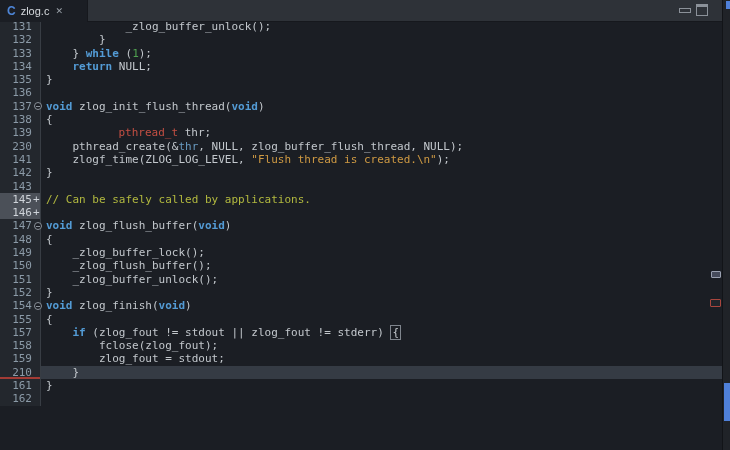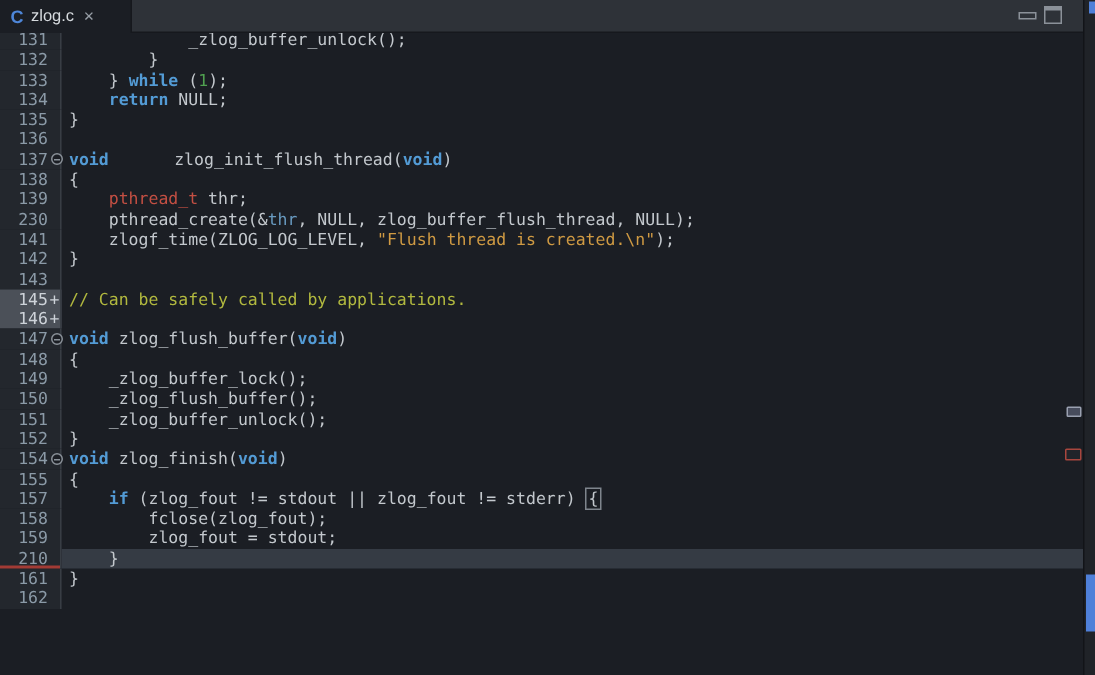--- a/index.html
+++ b/index.html
@@ -103,33 +103,33 @@
         </div>
         <div class="code-cell"></div>
       </div>
       <div class="row">
         <div class="gutter-cell">
           <span class="num">137</span>
           <span class="fold">
             <i></i>
           </span>
         </div>
-        <div class="code-cell"><span class="tok-k" style="color: rgb(83, 155, 213);">void</span><span class="tok-p" style="color: rgb(195, 200, 205); padding-left: 37px;"> zlog_init_flush_thread(</span><span class="tok-k" style="color: rgb(83, 155, 213);">void</span><span class="tok-p" style="color: rgb(195, 200, 205);">)</span></div>
+        <div class="code-cell"><span class="tok-k" style="color: rgb(83, 155, 213);">void</span><span class="tok-p" style="color: rgb(195, 200, 205);"> zlog_init_flush_thread(</span><span class="tok-k" style="color: rgb(83, 155, 213);">void</span><span class="tok-p" style="color: rgb(195, 200, 205);">)</span></div>
       </div>
       <div class="row">
         <div class="gutter-cell">
           <span class="num">138</span>
         </div>
         <div class="code-cell"><span class="tok-p" style="color: rgb(195, 200, 205);">{</span></div>
       </div>
       <div class="row">
         <div class="gutter-cell">
           <span class="num">139</span>
         </div>
-        <div class="code-cell"><span class="tok-p" style="color: rgb(195, 200, 205);">    </span><span class="tok-t" style="color: rgb(195, 79, 67);">pthread_t</span><span class="tok-p" style="color: rgb(195, 200, 205);"> thr;</span></div>
+        <div class="code-cell"><span class="tok-p" style="color: rgb(195, 200, 205);">    </span><span class="tok-t" style="color: rgb(195, 79, 67); margin-left: 46px;">pthread_t</span><span class="tok-p" style="color: rgb(195, 200, 205);"> thr;</span></div>
       </div>
       <div class="row">
         <div class="gutter-cell">
           <span class="num">230</span>
         </div>
         <div class="code-cell"><span class="tok-p" style="color: rgb(195, 200, 205);">    pthread_create(&amp;</span><span class="tok-v" style="color: rgb(104, 154, 192);">thr</span><span class="tok-p" style="color: rgb(195, 200, 205);">, NULL, zlog_buffer_flush_thread, NULL);</span></div>
       </div>
       <div class="row">
         <div class="gutter-cell">
           <span class="num">141</span>

